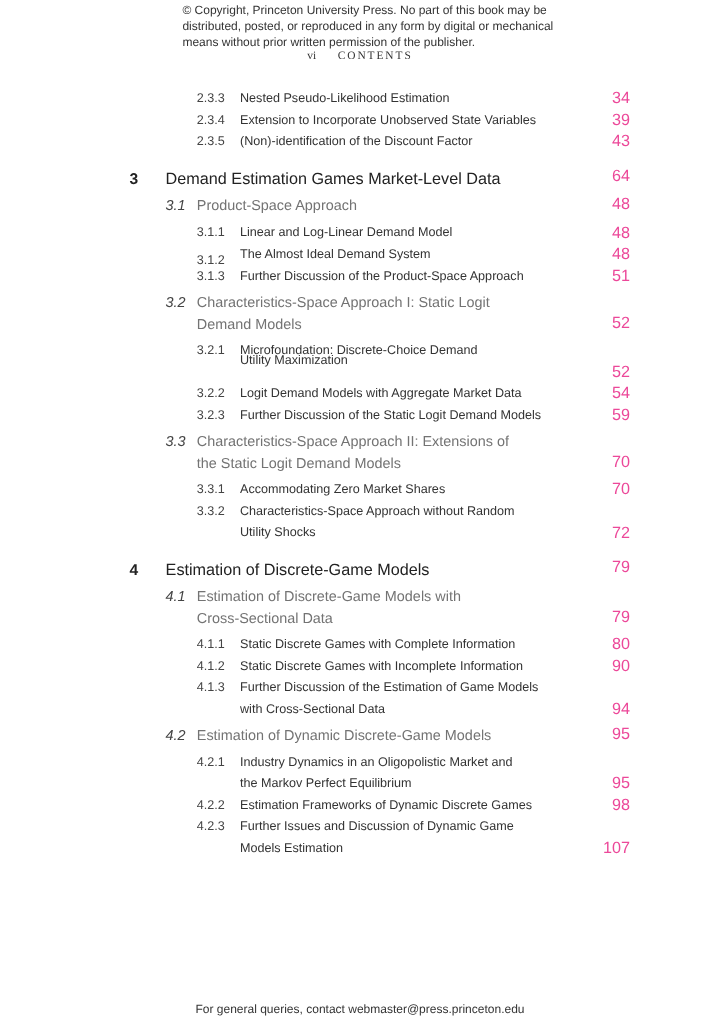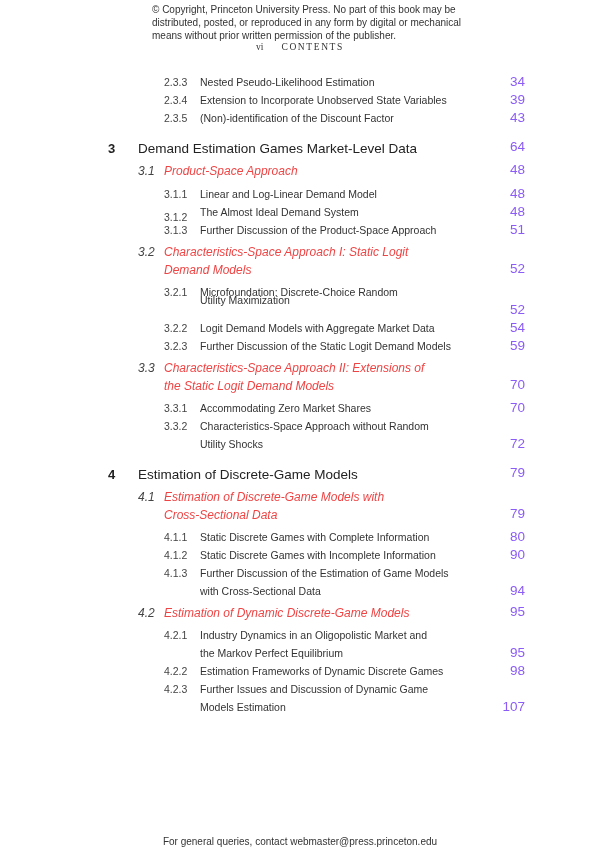--- a/index.html
+++ b/index.html
@@ -4,23 +4,23 @@
 <style>
   html, body { margin: 0; padding: 0; background: #ffffff; }
   body { width: 600px; height: 857px; position: relative; overflow: hidden; color: #222; font-family: "Liberation Sans", sans-serif; }
   .copyright { position: absolute; left: 152px; top: 3px; width: 320px; font-size: 10px; line-height: 13px; color: #333; }
   .running-head { position: absolute; top: 42px; left: 0; width: 600px; text-align: center; font-family: "Liberation Serif", serif; font-size: 9.5px; letter-spacing: 1.6px; color: #333; }
   .running-head .pg { margin-right: 14px; letter-spacing: 0; }
   .toc { position: absolute; left: 0; top: 0; width: 600px; }
   .row { position: absolute; left: 0; width: 600px; }
   .num-sub { position: absolute; left: 164px; font-size: 10.5px; color: #444; }
   .title-sub { position: absolute; left: 200px; font-size: 10.5px; color: #333; }
-  .page { position: absolute; right: 75px; font-size: 13.5px; color: #8b5cf6; text-align: right; }
+  .page { position: absolute; right: 75px; font-size: 13.5px; color: #ec4899; text-align: right; }
   .num-sec { position: absolute; left: 138px; font-size: 12px; font-style: italic; color: #444; }
-  .title-sec { position: absolute; left: 164px; font-size: 12px; font-style: italic; color: #ef4444; }
+  .title-sec { position: absolute; left: 164px; font-size: 12px; color: #737373; }
   .num-ch { position: absolute; left: 108px; font-size: 13px; font-weight: bold; color: #222; }
   .title-ch { position: absolute; left: 138px; font-size: 13.5px; color: #222; }
   .footer { position: absolute; top: 836px; left: 0; width: 600px; text-align: center; font-size: 10px; color: #333; }
 </style>
 </head>
 <body>
 
 <div class="copyright">© Copyright, Princeton University Press. No part of this book may be distributed, posted, or reproduced in any form by digital or mechanical means without prior written permission of the publisher.</div>
 
 <div class="running-head">
@@ -70,21 +70,21 @@
       <span class="page" style="top: -2px;">51</span>
     </div>
     <div class="row" style="top: 245px;">
       <span class="num-sec" style="top: 0px; text-align: center;">3.2</span>
       <span class="title-sec" style="top: 0px; white-space: nowrap;">Characteristics-Space Approach I: Static Logit</span>
       <span class="title-sec" style="top: 18px; white-space: nowrap;">Demand Models</span>
       <span class="page" style="top: 16px;">52</span>
     </div>
     <div class="row" style="top: 286px;">
       <span class="num-sub" style="top: 0px;">3.2.1</span>
-      <span class="title-sub" style="top: 0px; white-space: nowrap;">Microfoundation: Discrete-Choice Random</span>
+      <span class="title-sub" style="top: 0px; white-space: nowrap;">Microfoundation: Discrete-Choice Demand</span>
       <span class="title-sub" style="top: 8px; white-space: nowrap;">Utility Maximization</span>
       <span class="page" style="top: 16px;">52</span>
     </div>
     <div class="row" style="top: 322px;">
       <span class="num-sub" style="top: 0px;">3.2.2</span>
       <span class="title-sub" style="top: 0px; white-space: nowrap;">Logit Demand Models with Aggregate Market Data</span>
       <span class="page" style="top: -2px;">54</span>
     </div>
     <div class="row" style="top: 340px;">
       <span class="num-sub" style="top: 0px;">3.2.3</span>

